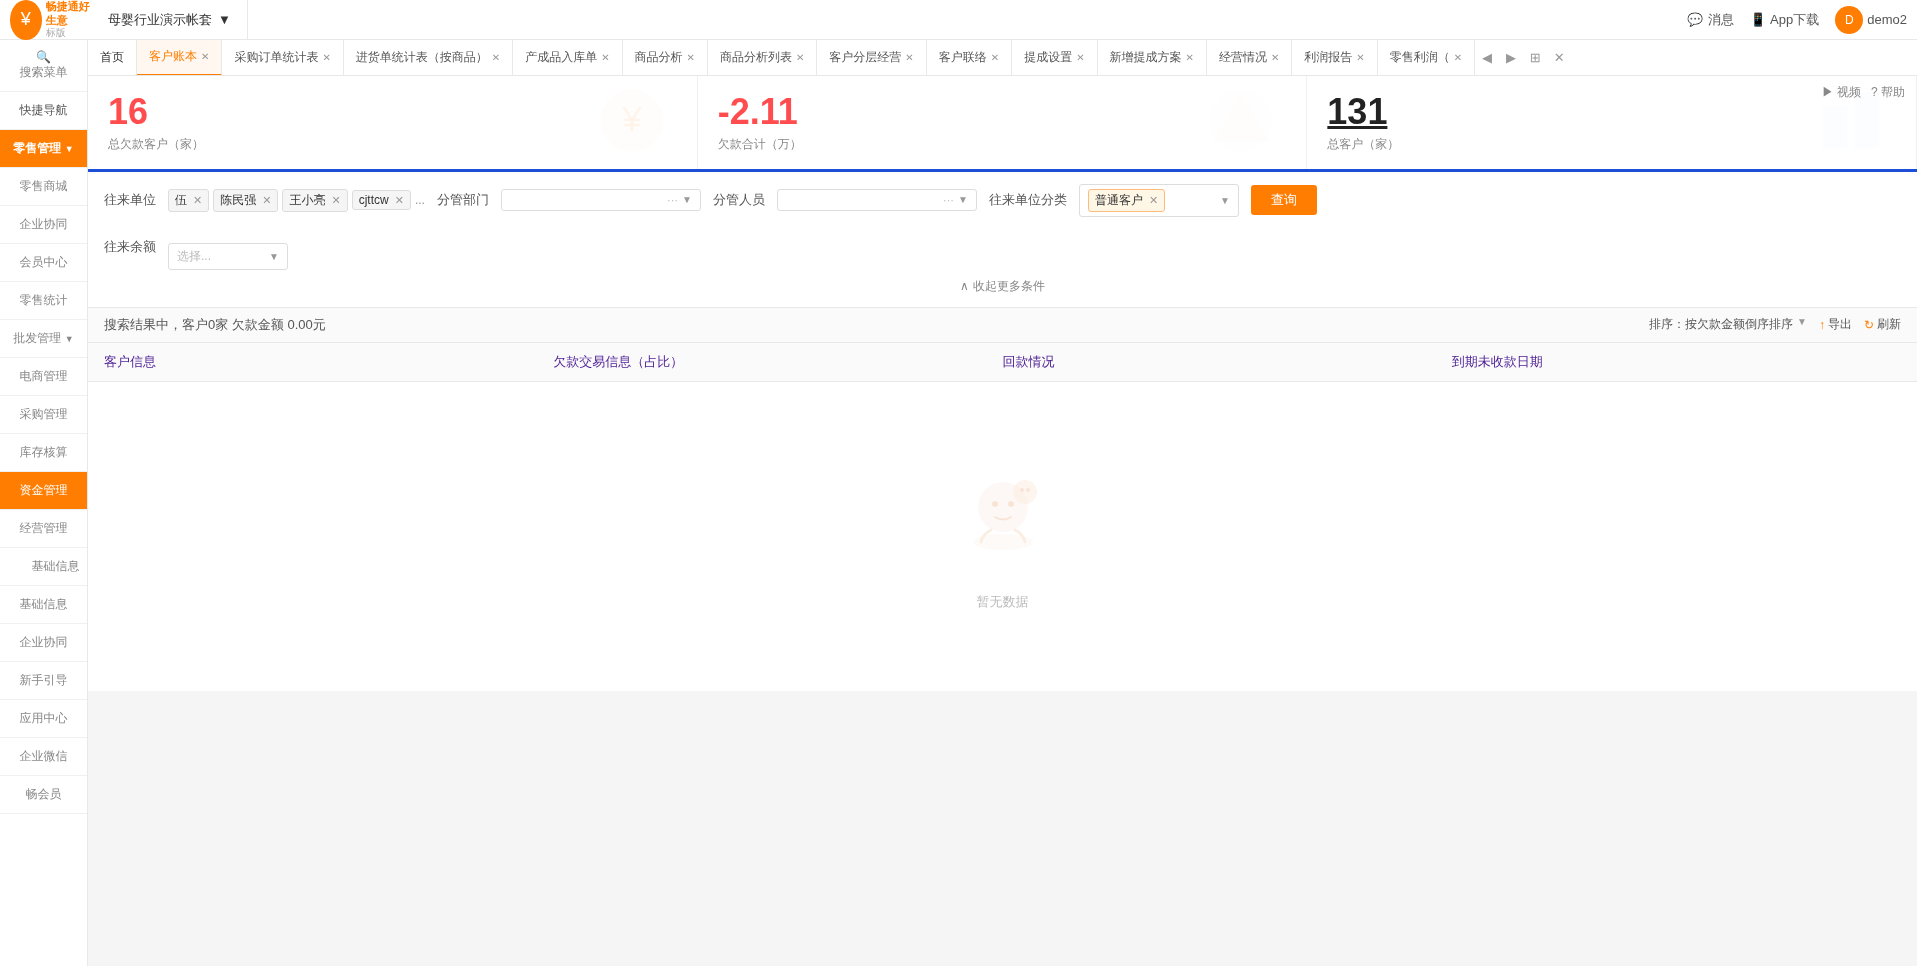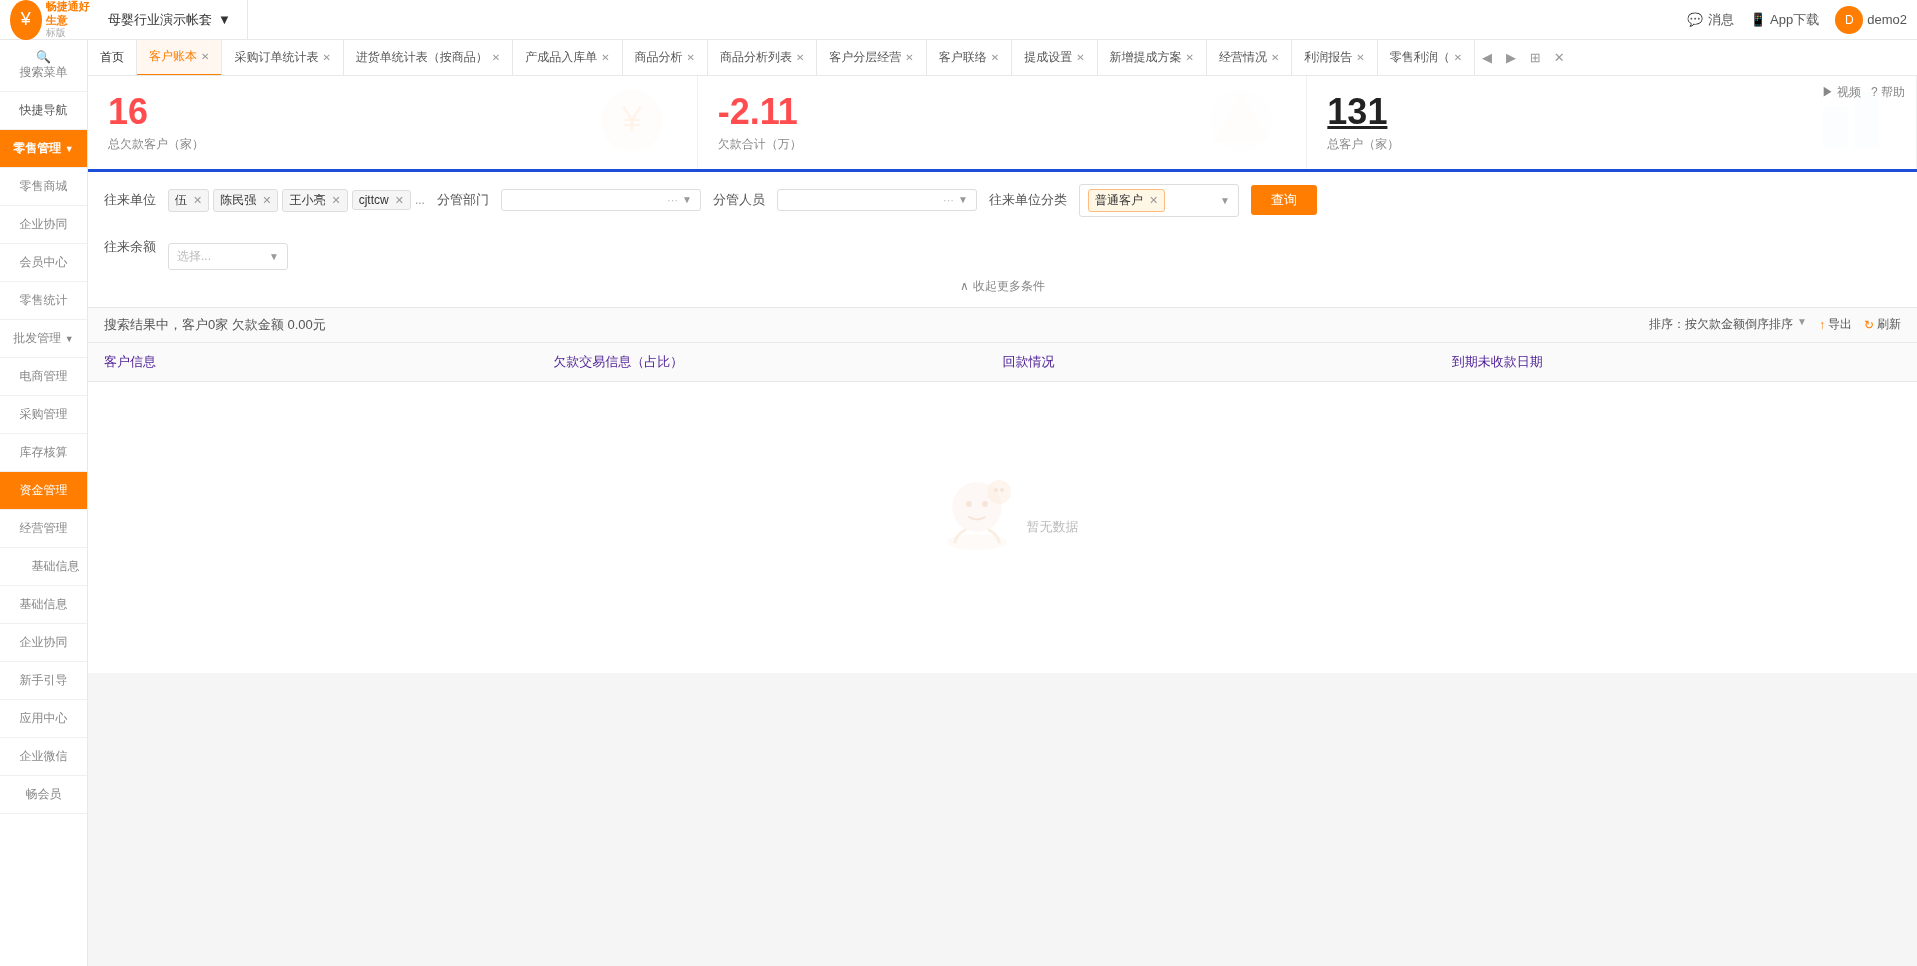--- a/index.html
+++ b/index.html
@@ -62,21 +62,21 @@
 
     
     .data-table { width: 100%; background: white; }
     .table-header { display: flex; padding: 10px 16px; border-bottom: 1px solid #e8e8e8; font-size: 13px; font-weight: 500; color: #4c1d95; background: #fafafa; }
     .col-customer { flex: 2; }
     .col-debt { flex: 2; }
     .col-repay { flex: 2; }
     .col-date { flex: 2; }
 
     
-    .empty-state { display: flex; flex-direction: row; align-items: center; justify-content: center; padding: 80px 0; }
+    .empty-state { display: flex; flex-direction: column; align-items: center; justify-content: center; padding: 80px 0; }
     .empty-icon { font-size: 80px; opacity: 0.3; margin-bottom: 12px; }
     .empty-text { font-size: 13px; color: #bbb; }
 
     
     .stat-bg { position: absolute; right: 30px; top: 50%; transform: translateY(-50%); opacity: 0.08; }
     .stat-bg svg { width: 70px; height: 70px; }
 
     .dropdown-arrow { font-size: 10px; color: #999; }
 
     .tag-x { color: #999; font-size: 11px; cursor: pointer; margin-left: 2px; }

